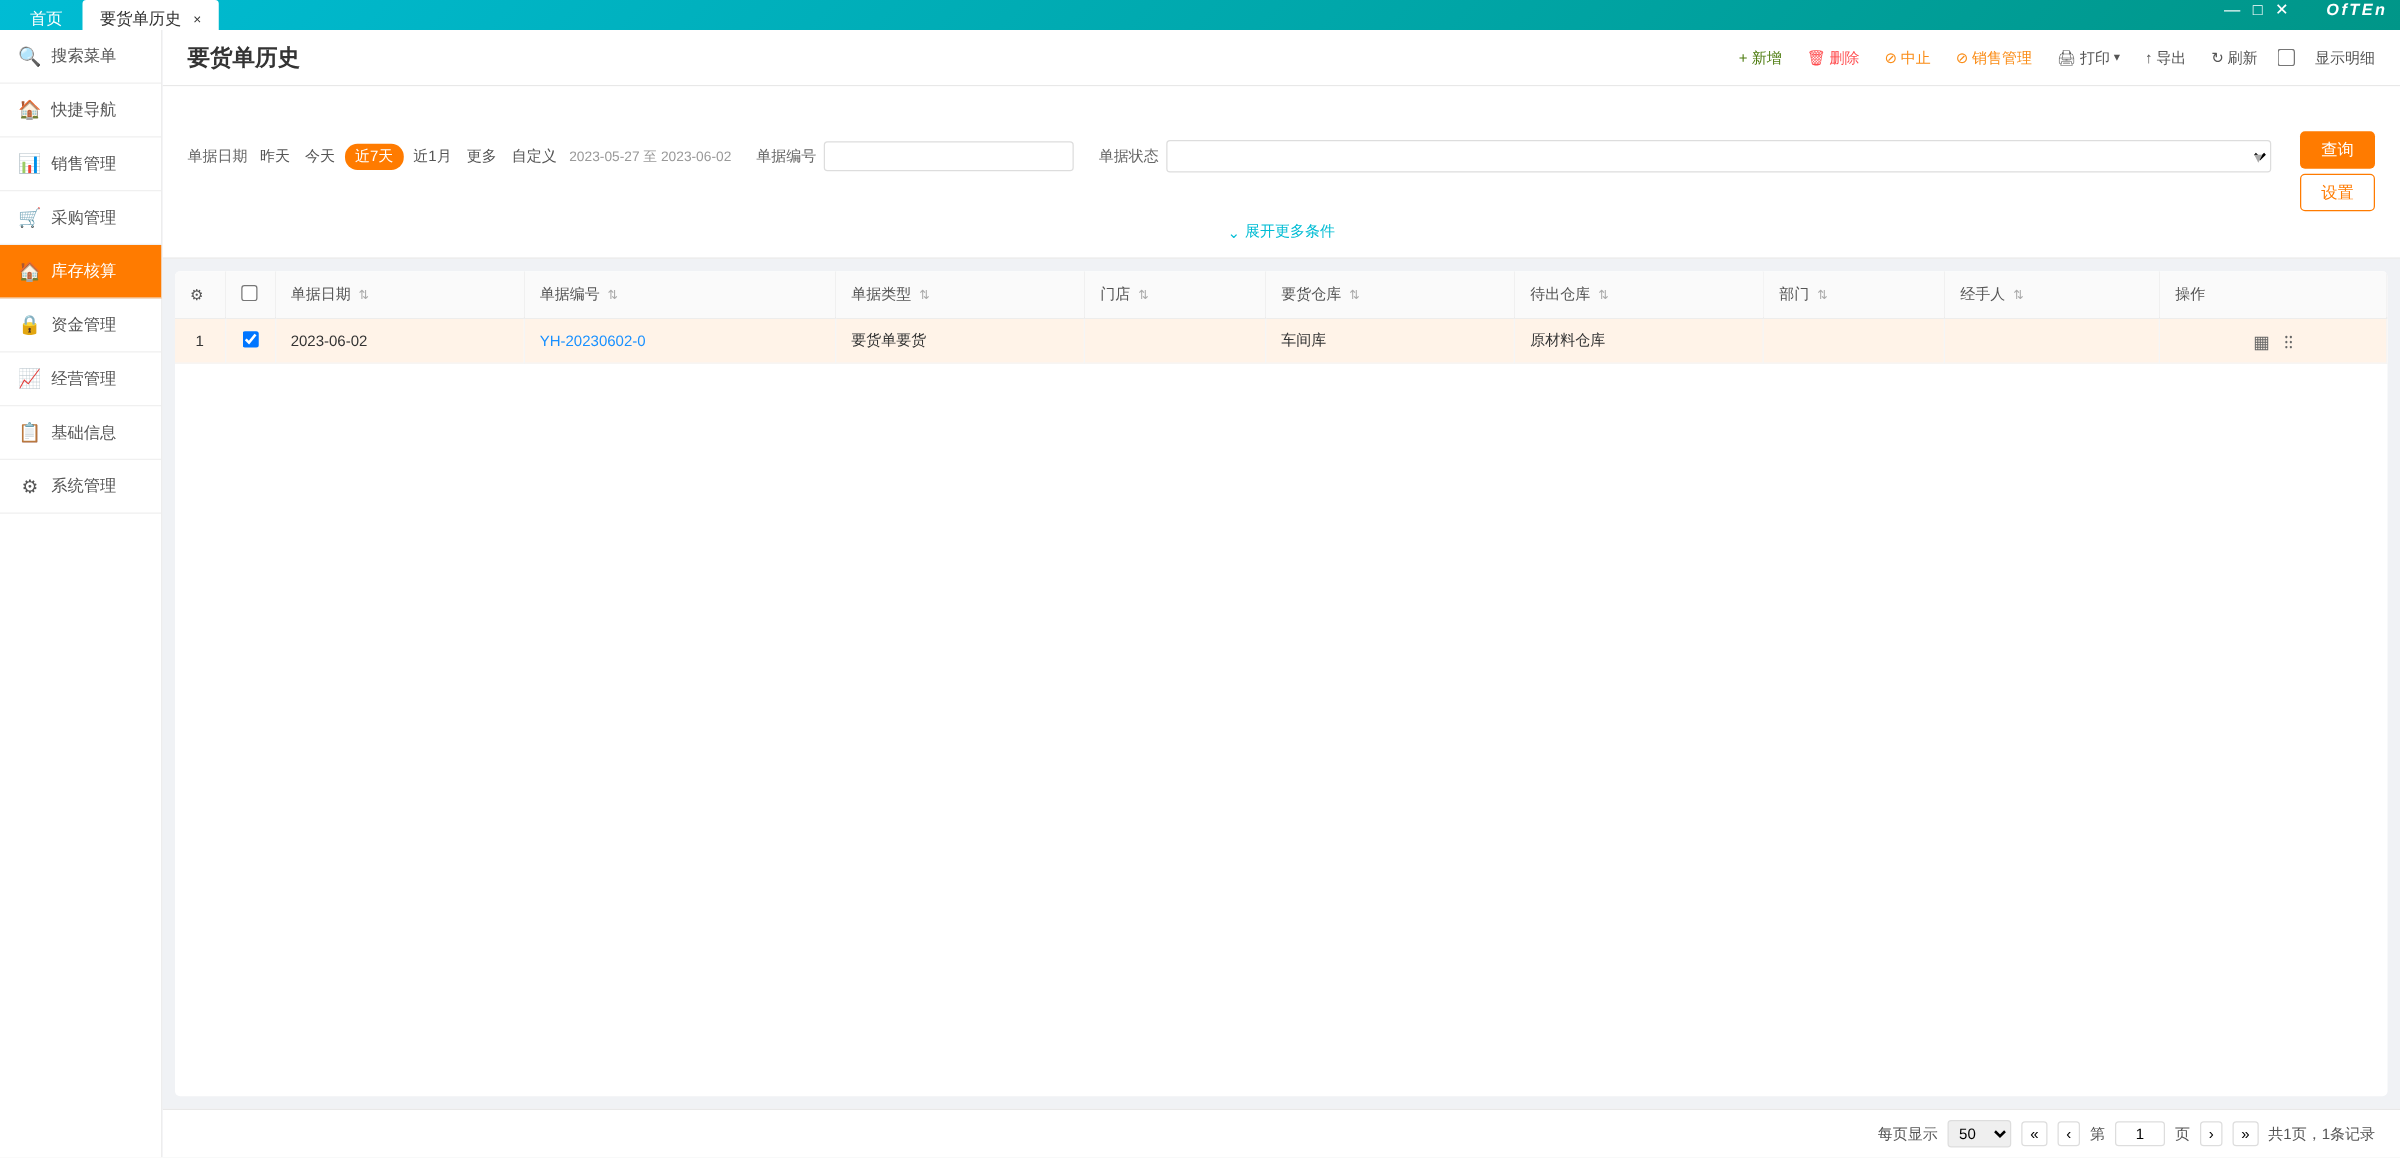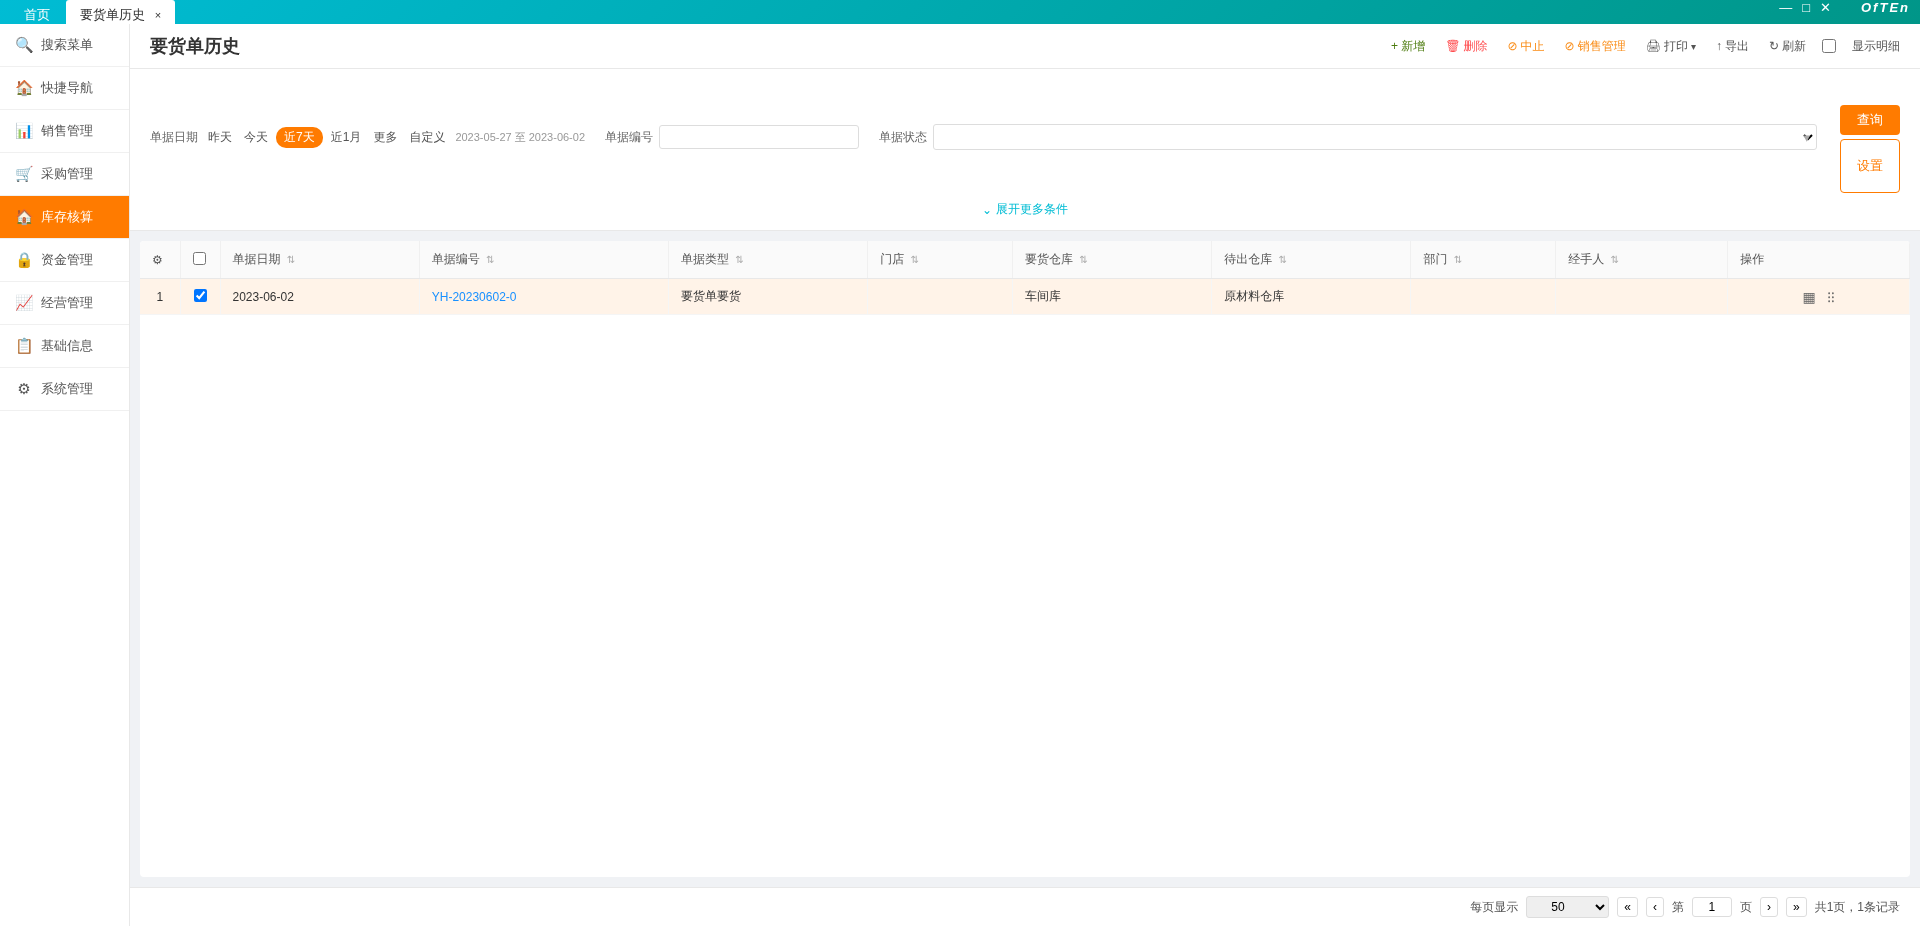--- a/index.html
+++ b/index.html
@@ -146,21 +146,21 @@
       border: none;
       padding: 6px 16px;
       border-radius: 4px;
       cursor: pointer;
       font-size: 13px;
     }
     .settings-btn {
       background: white;
       color: #ff7b00;
       border: 1px solid #ff7b00;
-      padding: 17px 16px;
+      padding: 5px 16px;
       border-radius: 4px;
       cursor: pointer;
       font-size: 13px;
     }
 
     
     .filter-area {
       background: white;
       padding: 12px 20px;
       border-bottom: 1px solid #e8e8e8;
@@ -309,21 +309,21 @@
       justify-content: flex-end;
       gap: 8px;
       font-size: 12px;
       color: #555;
       border-top: 1px solid #e8e8e8;
       flex-shrink: 0;
     }
     .page-size-select {
       border: 1px solid #ddd;
       border-radius: 3px;
-      padding: 2px 20px;
+      padding: 2px 4px;
       font-size: 12px;
     }
     .page-btn {
       cursor: pointer;
       padding: 2px 6px;
       border: 1px solid #ddd;
       border-radius: 3px;
       background: white;
       font-size: 12px;
     }

